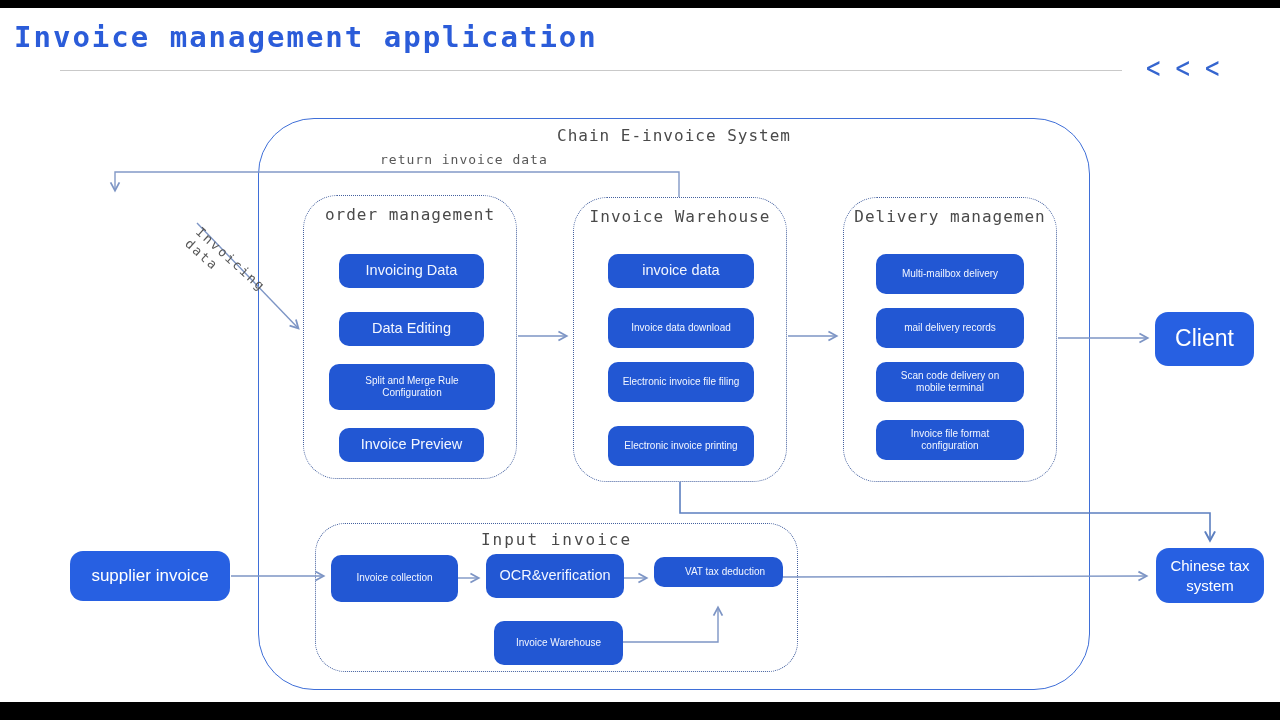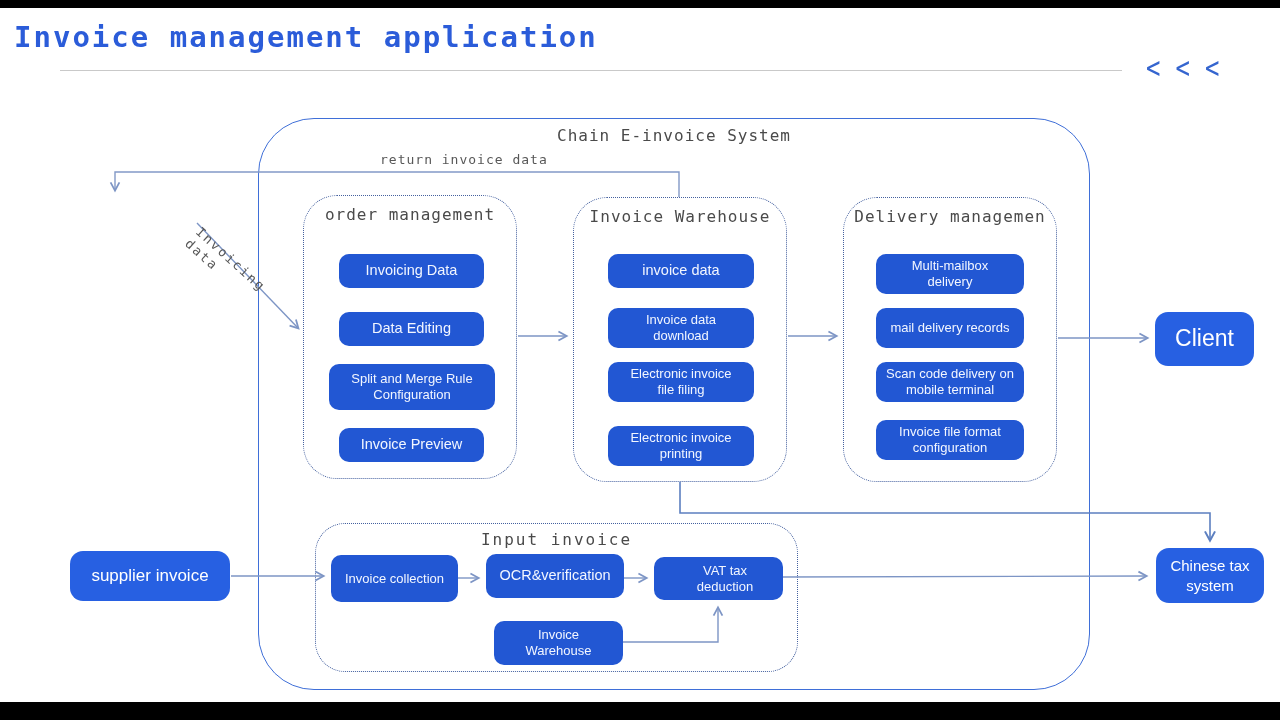--- a/index.html
+++ b/index.html
@@ -30,21 +30,21 @@
   .group-title{position:absolute;left:0;top:9px;width:100%;text-align:center;color:#4a4a4a;
     font-family:"DejaVu Sans Mono", monospace;font-size:16px;letter-spacing:1px;white-space:nowrap;}
   .g-order{left:303px;top:195px;width:214px;height:284px;}
   .g-warehouse{left:573px;top:197px;width:214px;height:285px;}
   .g-delivery{left:843px;top:197px;width:214px;height:285px;}
   .g-input{left:315px;top:523px;width:483px;height:149px;border-radius:30px;}
   .g-input .group-title{top:6px;letter-spacing:2px;}
 
   .btn{position:absolute;background:#2257d3;color:#f2f6ff;border-radius:10px;
     display:flex;align-items:center;justify-content:center;text-align:center;
-    font-size:13px;line-height:1.22;padding:2px 14px;box-sizing:border-box;z-index:4;}
+    font-size:10px;line-height:1.22;padding:2px 14px;box-sizing:border-box;z-index:4;}
   .btn.single{font-size:14.5px;}
 
   .node{position:absolute;background:#2760e2;color:#ffffff;border-radius:13px;
     display:flex;align-items:center;justify-content:center;text-align:center;
     box-sizing:border-box;z-index:4;line-height:1.3;}
   .n-sap{left:36px;top:197px;width:159px;height:54px;font-size:20px;}
   .n-client{left:1155px;top:312px;width:99px;height:54px;font-size:23px;}
   .n-supplier{left:70px;top:551px;width:160px;height:50px;font-size:17px;}
   .n-tax{left:1156px;top:548px;width:108px;height:55px;font-size:15px;padding:0 10px;}
 
@@ -130,16 +130,16 @@
     <div class="btn" style="left:32px;top:56px;width:148px;height:40px;">Multi-mailbox delivery</div>
     <div class="btn" style="left:32px;top:110px;width:148px;height:40px;">mail delivery records</div>
     <div class="btn" style="left:32px;top:164px;width:148px;height:40px;padding:2px 10px;">Scan code delivery on mobile terminal</div>
     <div class="btn" style="left:32px;top:222px;width:148px;height:40px;padding:2px 10px;">Invoice file format configuration</div>
   </div>
 
   <div class="group g-input">
     <div class="group-title">Input invoice</div>
     <div class="btn" style="left:15px;top:31px;width:127px;height:47px;">Invoice collection</div>
     <div class="btn single" style="left:170px;top:30px;width:138px;height:44px;">OCR&amp;verification</div>
-    <div class="btn" style="left:338px;top:33px;width:129px;height:43px;padding-left:27px;">VAT tax deduction</div>
+    <div class="btn" style="left:338px;top:33px;width:129px;height:30px;padding-left:27px;">VAT tax deduction</div>
     <div class="btn" style="left:178px;top:97px;width:129px;height:44px;">Invoice Warehouse</div>
   </div>
 </div>
 
 </body></html>

